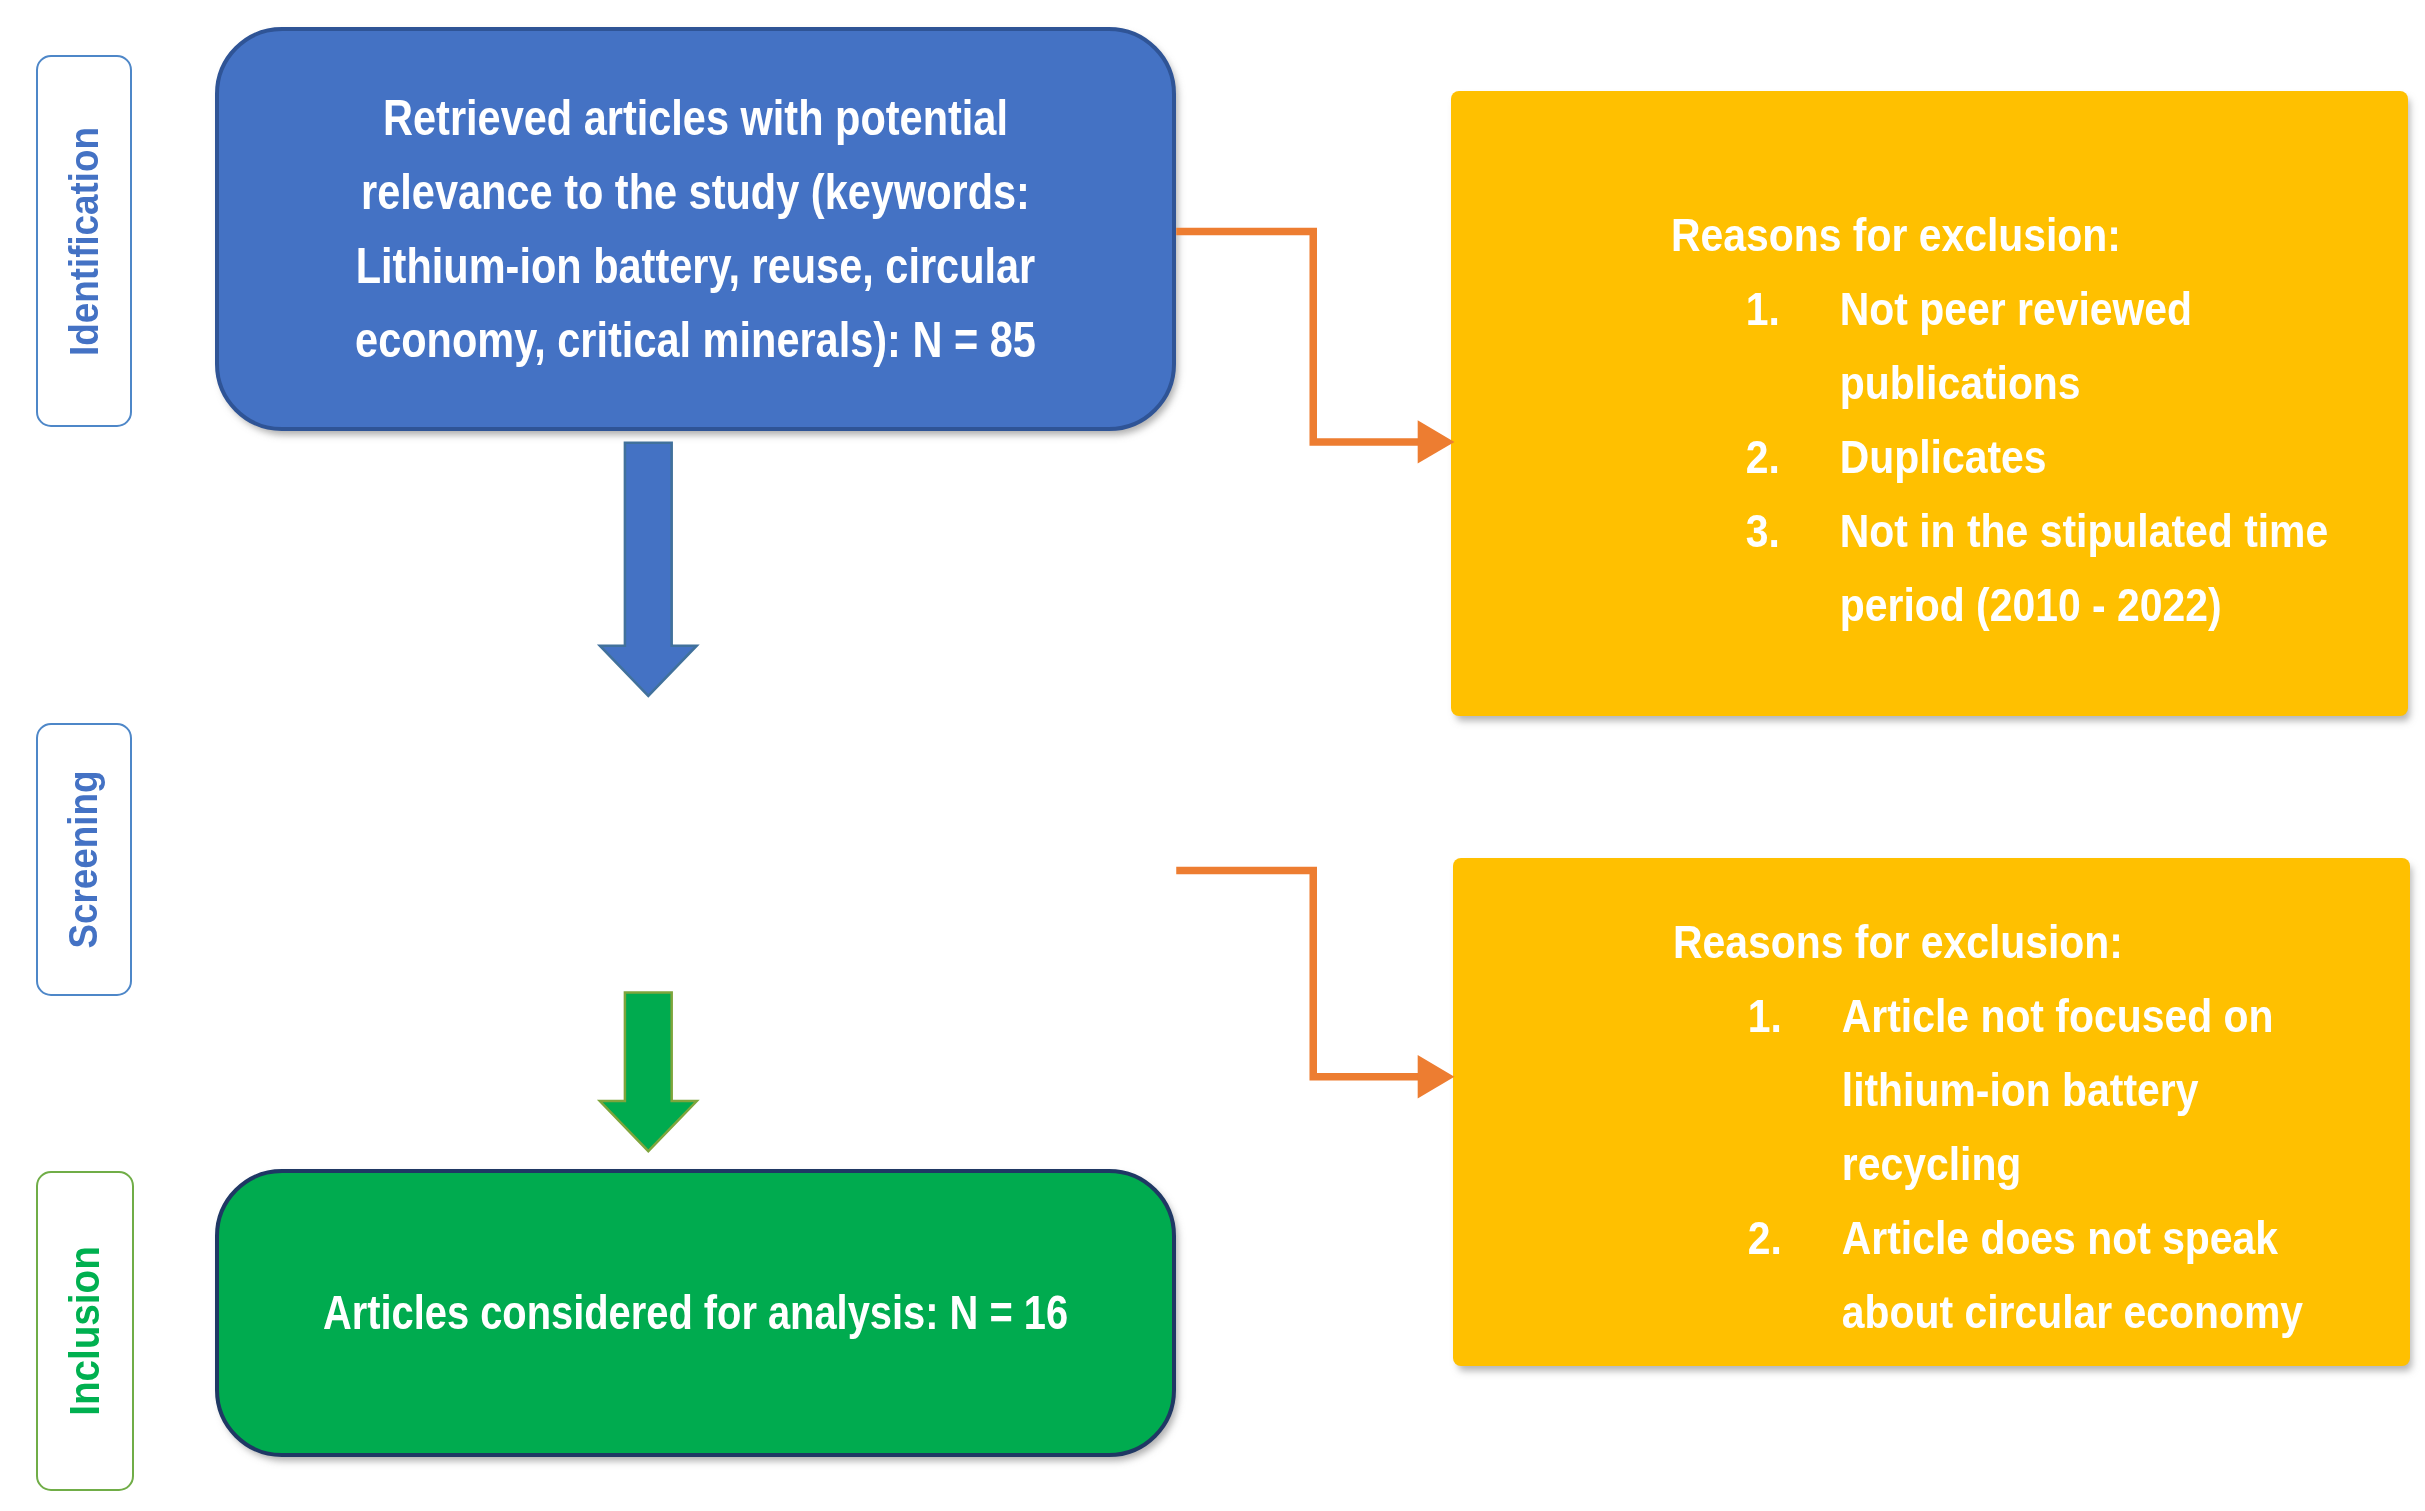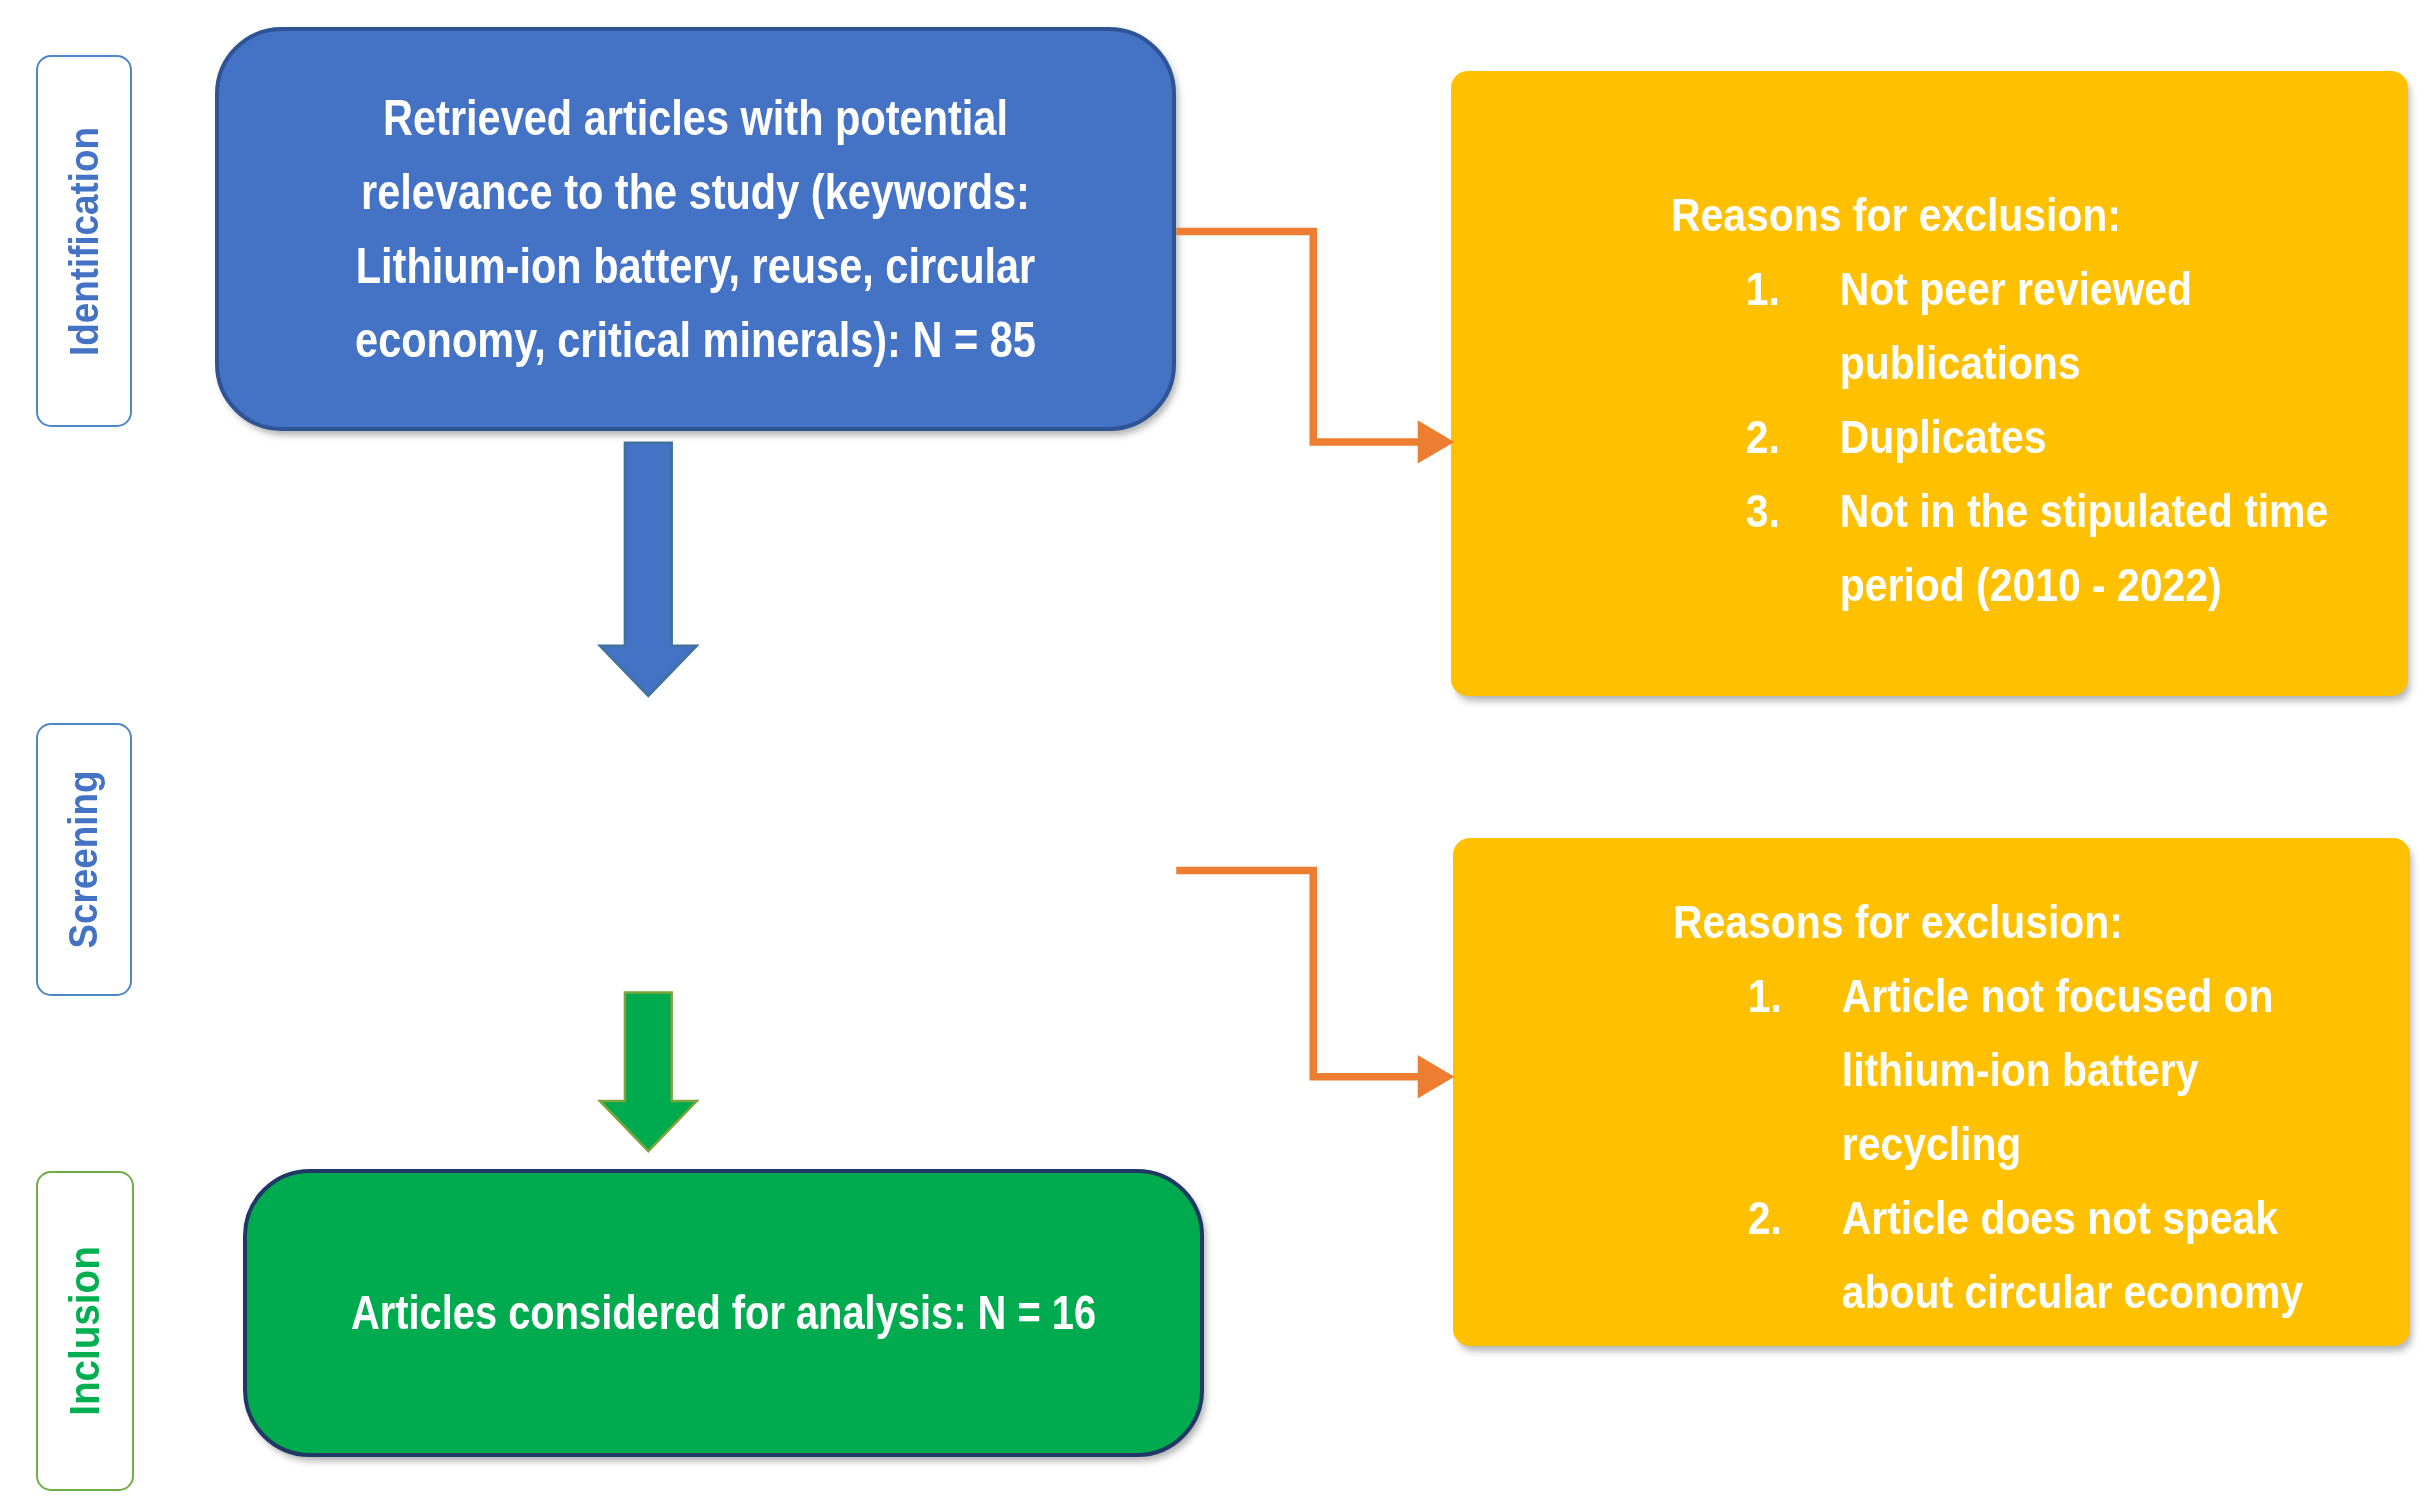--- a/index.html
+++ b/index.html
@@ -47,25 +47,26 @@
     transform:scaleX(0.83);
     transform-origin:50% 50%;
     font-size:50px;line-height:74px;letter-spacing:0px;
   }
   .flow-box.single .ctext{font-size:48px;}
 
   
   .ybox{
     position:absolute;
     background:var(--exclusion-yellow,#ffc000);
-    border-radius:17px;
+    border-radius:8px;
     color:#ffffff;
     box-shadow:3.3px 5.8px 7.5px -1.7px rgba(110,110,110,0.5);
     box-sizing:border-box;
     overflow:visible;
+    margin-top:20px;
   }
   .ytext{
     transform:scaleX(0.87);
     transform-origin:left top;
     width:848px;
     font-size:47px;line-height:74px;
   }
   .yheading{margin:0;}
   ol.ylist{
     list-style:none;
@@ -109,21 +110,21 @@
   </div>
 
   <div class="flow-box blue" style="left:215px;top:27px;width:961px;height:404px;">
     <span class="ctext">Retrieved articles with potential
 relevance to the study (keywords:
 Lithium-ion battery, reuse, circular
 economy, critical minerals): N = 85</span>
   </div>
 
 
-  <div class="flow-box green single" style="left:215px;top:1169px;width:961px;height:288px;margin-left:28px;">
+  <div class="flow-box green single" style="left:215px;top:1169px;width:961px;height:288px;">
     <span class="ctext">Articles considered for analysis: N = 16</span>
   </div>
 
   <div class="ybox" style="left:1451px;top:71px;width:957px;height:625px;padding:107px 33px 0 220px;">
     <div class="ytext">
       <div class="yheading">Reasons for exclusion:</div>
       <ol class="ylist">
           <li>Not peer reviewed publications</li>
           <li>Duplicates</li>
           <li>Not in the stipulated time period (2010 - 2022)</li>

